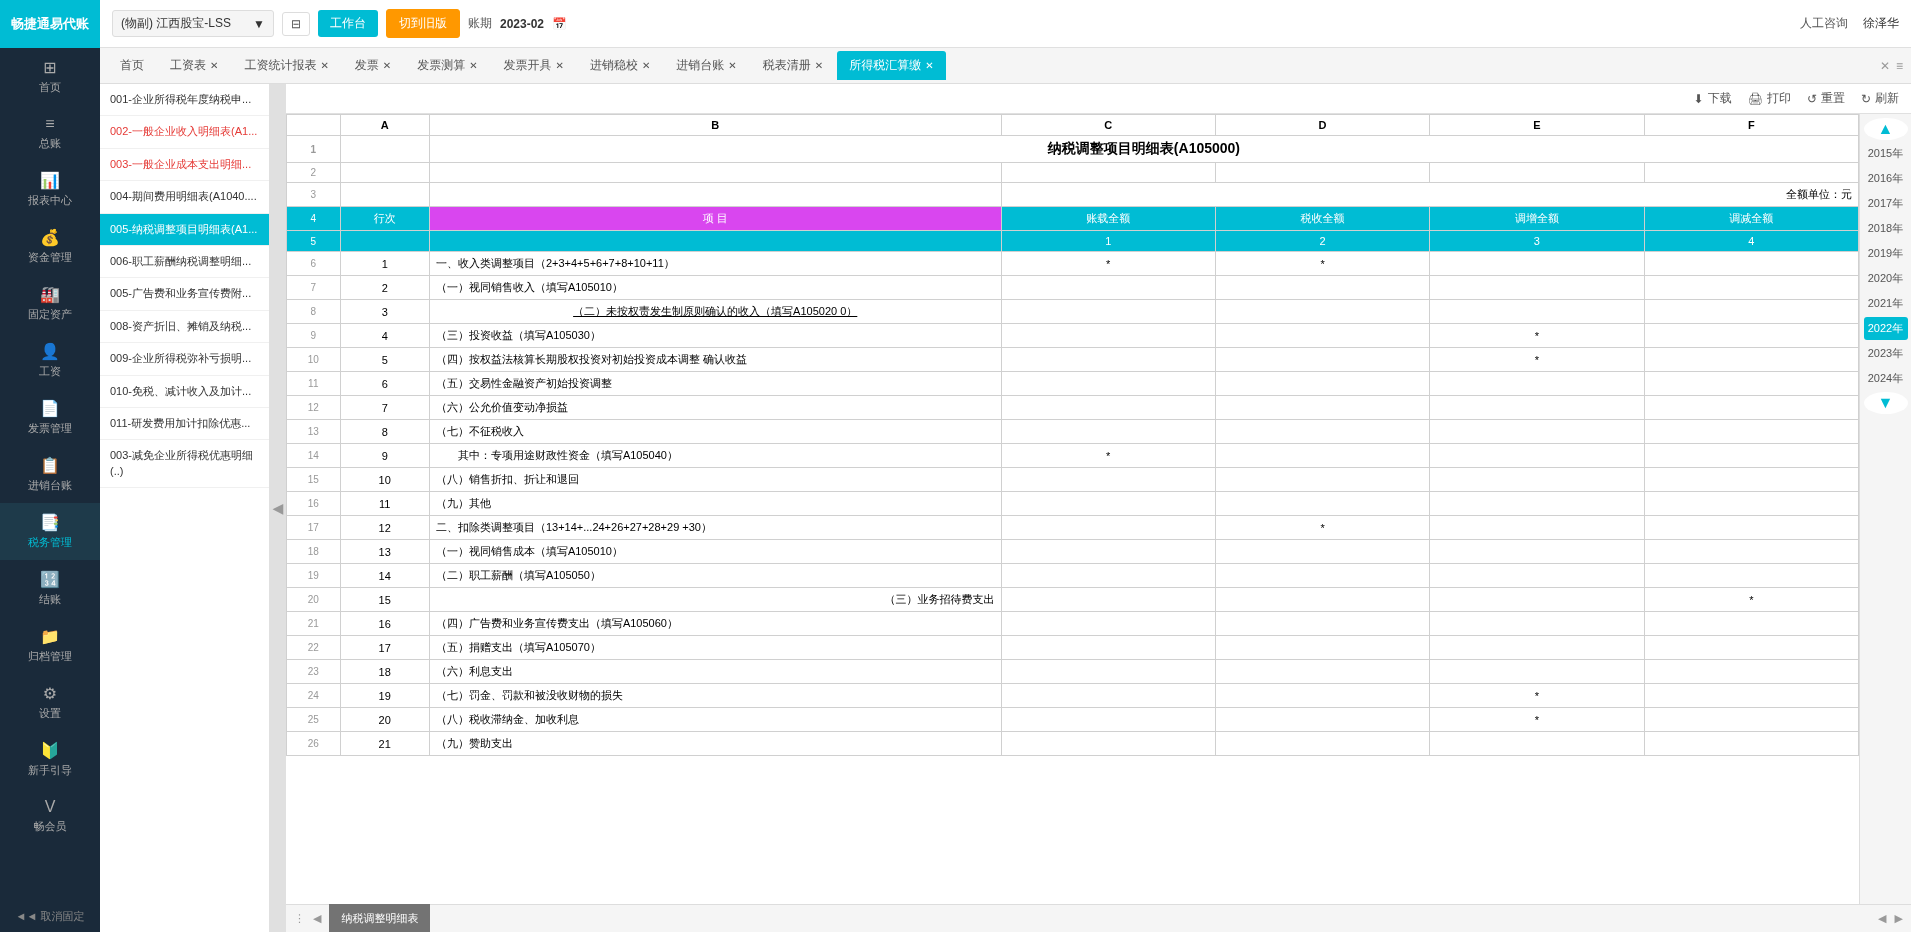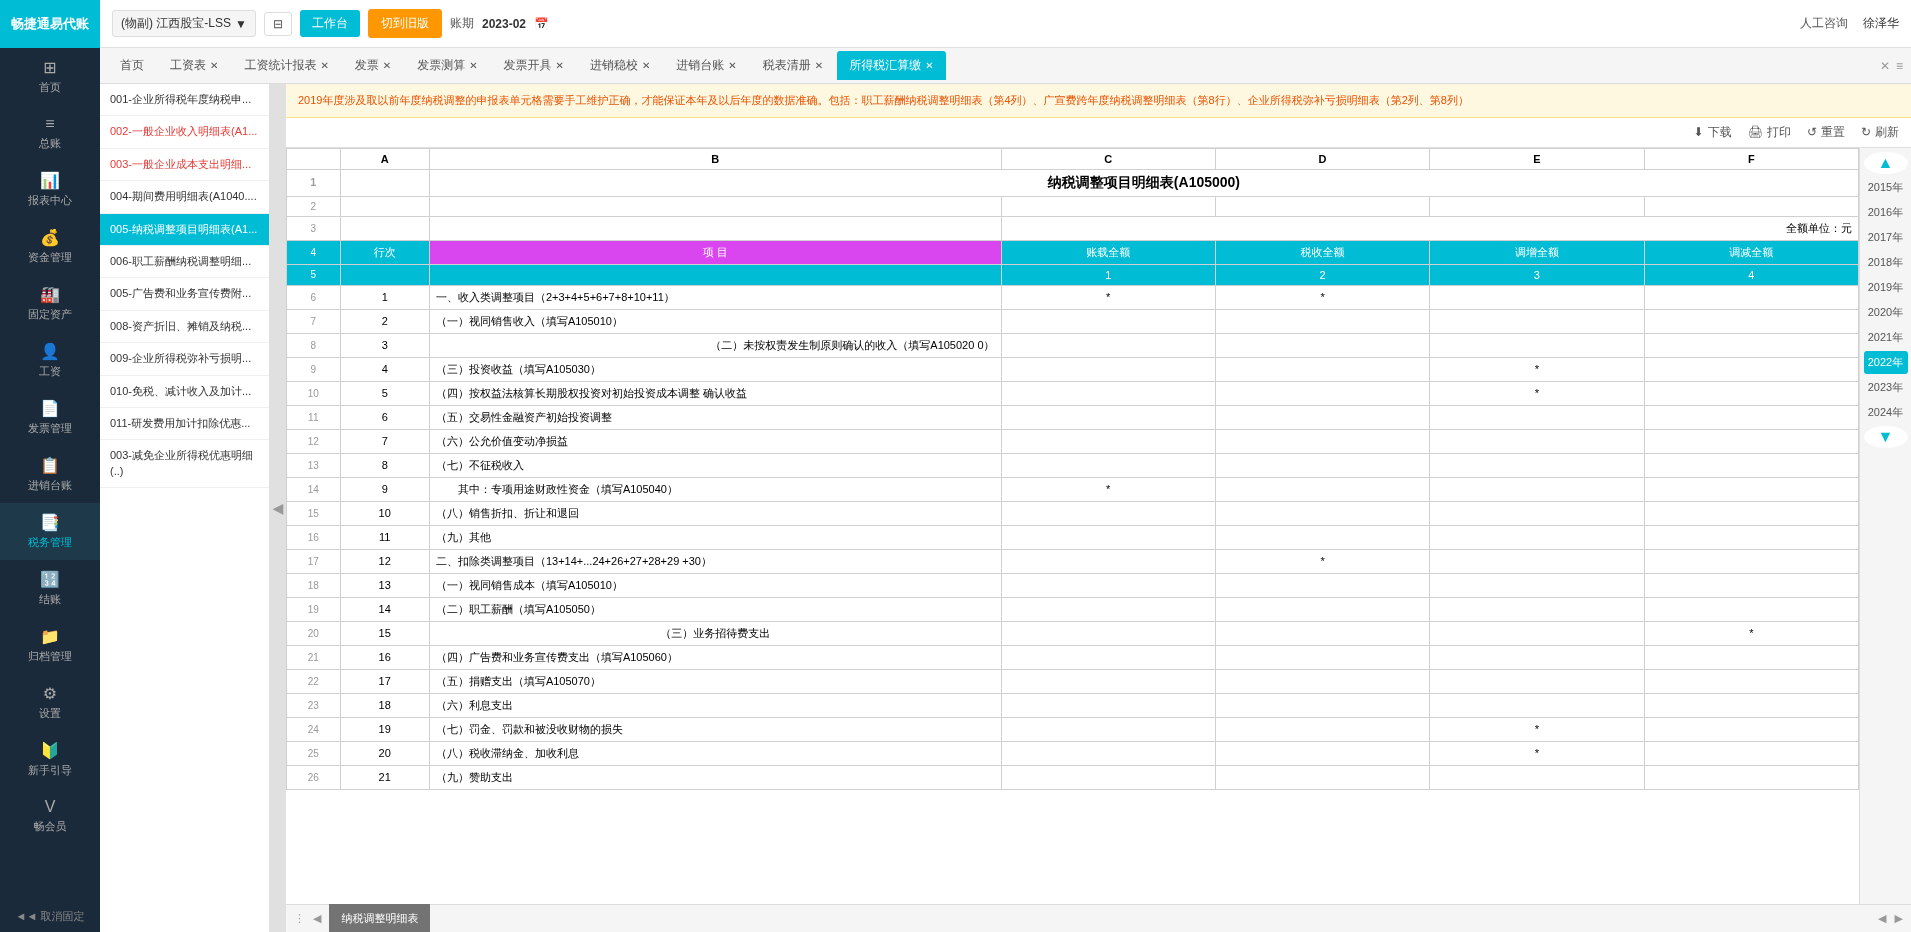--- a/index.html
+++ b/index.html
@@ -11,21 +11,21 @@
     .sidebar-item { display: flex; flex-direction: column; align-items: center; padding: 10px 0; cursor: pointer; color: #aaa; font-size: 11px; gap: 3px; }
     .sidebar-item.active { background: #1e3a4a; color: #00bcd4; }
     .sidebar-item .icon { font-size: 16px; }
     .sidebar-bottom { margin-top: auto; padding: 8px; font-size: 11px; color: #888; text-align: center; cursor: pointer; }
 
     
     .main { flex: 1; display: flex; flex-direction: column; overflow: hidden; }
 
     
     .topbar { background: white; height: 48px; display: flex; align-items: center; padding: 0 12px; border-bottom: 1px solid #e0e0e0; gap: 8px; flex-shrink: 0; }
-    .topbar-company { display: flex; align-items: center; gap: 4px; font-size: 12px; color: #333; background: #f5f5f5; border: 1px solid #ddd; padding: 4px 8px; border-radius: 3px; cursor: pointer; }
+    .topbar-company { display: flex; align-items: center; gap: 22px; font-size: 12px; color: #333; background: #f5f5f5; border: 1px solid #ddd; padding: 4px 8px; border-radius: 3px; cursor: pointer; }
     .topbar-btn { background: #00bcd4; color: white; border: none; padding: 5px 12px; border-radius: 3px; cursor: pointer; font-size: 12px; }
     .topbar-btn-outline { background: white; color: #555; border: 1px solid #ddd; padding: 5px 12px; border-radius: 3px; cursor: pointer; font-size: 12px; }
     .topbar-right { margin-left: auto; display: flex; align-items: center; gap: 15px; font-size: 12px; color: #555; }
 
     
     .tabbar { background: #f5f5f5; border-bottom: 1px solid #ddd; display: flex; align-items: center; padding: 0 8px; height: 36px; flex-shrink: 0; gap: 2px; overflow-x: auto; }
     .tab { padding: 6px 12px; font-size: 12px; color: #555; cursor: pointer; border-radius: 3px 3px 0 0; display: flex; align-items: center; gap: 4px; white-space: nowrap; }
     .tab.active { background: #00bcd4; color: white; }
     .tab .close { font-size: 10px; color: inherit; cursor: pointer; }
     .tabbar-controls { margin-left: auto; display: flex; gap: 6px; }
@@ -229,23 +229,20 @@
       <div class="left-panel-item">011-研发费用加计扣除优惠...</div>
       <div class="left-panel-item">003-减免企业所得税优惠明细(..)</div>
     </div>
 
     <div style="width:16px;background:#e0e0e0;cursor:pointer;display:flex;align-items:center;justify-content:center;flex-shrink:0;">
       <span style="color:#999;font-size:14px;">◀</span>
     </div>
 
     <div class="main-content">
 
-      <div class="alert-bar">
-        <span>2019年度涉及取以前年度纳税调整的申报表单元格需要手工维护正确，才能保证本年及以后年度的数据准确。包括：职工薪酬纳税调整明细表（第4列）、广宣费跨年度纳税调整明细表（第8行）、企业所得税弥补亏损明细表（第2列、第8列）</span>
-      </div>
 
       <div class="toolbar">
         <div class="toolbar-btn">
           <span>⬇</span>
           <span>下载</span>
         </div>
         <div class="toolbar-btn">
           <span>🖨</span>
           <span>打印</span>
         </div>
@@ -342,21 +339,21 @@
                 <td>2</td>
                 <td style="text-align:left;">（一）视同销售收入（填写A105010）</td>
                 <td></td>
                   <td></td>
                   <td></td>
                   <td></td>
               </tr>
               <tr>
                 <td style="color:#999;font-size:10px;text-align:center;">8</td>
                 <td>3</td>
-                <td style="text-align:right;">（二）未按权责发生制原则确认的收入（填写A105020 0）</td>
+                <td style="text-align:center;text-decoration:underline;">（二）未按权责发生制原则确认的收入（填写A105020 0）</td>
                 <td></td>
                   <td></td>
                   <td></td>
                   <td></td>
               </tr>
               <tr>
                 <td style="color:#999;font-size:10px;text-align:center;">9</td>
                 <td>4</td>
                 <td style="text-align:left;">（三）投资收益（填写A105030）</td>
                 <td></td>
@@ -450,21 +447,21 @@
                 <td>14</td>
                 <td style="text-align:left;">（二）职工薪酬（填写A105050）</td>
                 <td></td>
                   <td></td>
                   <td></td>
                   <td></td>
               </tr>
               <tr>
                 <td style="color:#999;font-size:10px;text-align:center;">20</td>
                 <td>15</td>
-                <td style="text-align:center;margin-top:7px;">（三）业务招待费支出</td>
+                <td style="text-align:right;margin-top:7px;">（三）业务招待费支出</td>
                 <td></td>
                   <td></td>
                   <td></td>
                   <td>*</td>
               </tr>
               <tr>
                 <td style="color:#999;font-size:10px;text-align:center;">21</td>
                 <td>16</td>
                 <td style="text-align:left;">（四）广告费和业务宣传费支出（填写A105060）</td>
                 <td></td>

